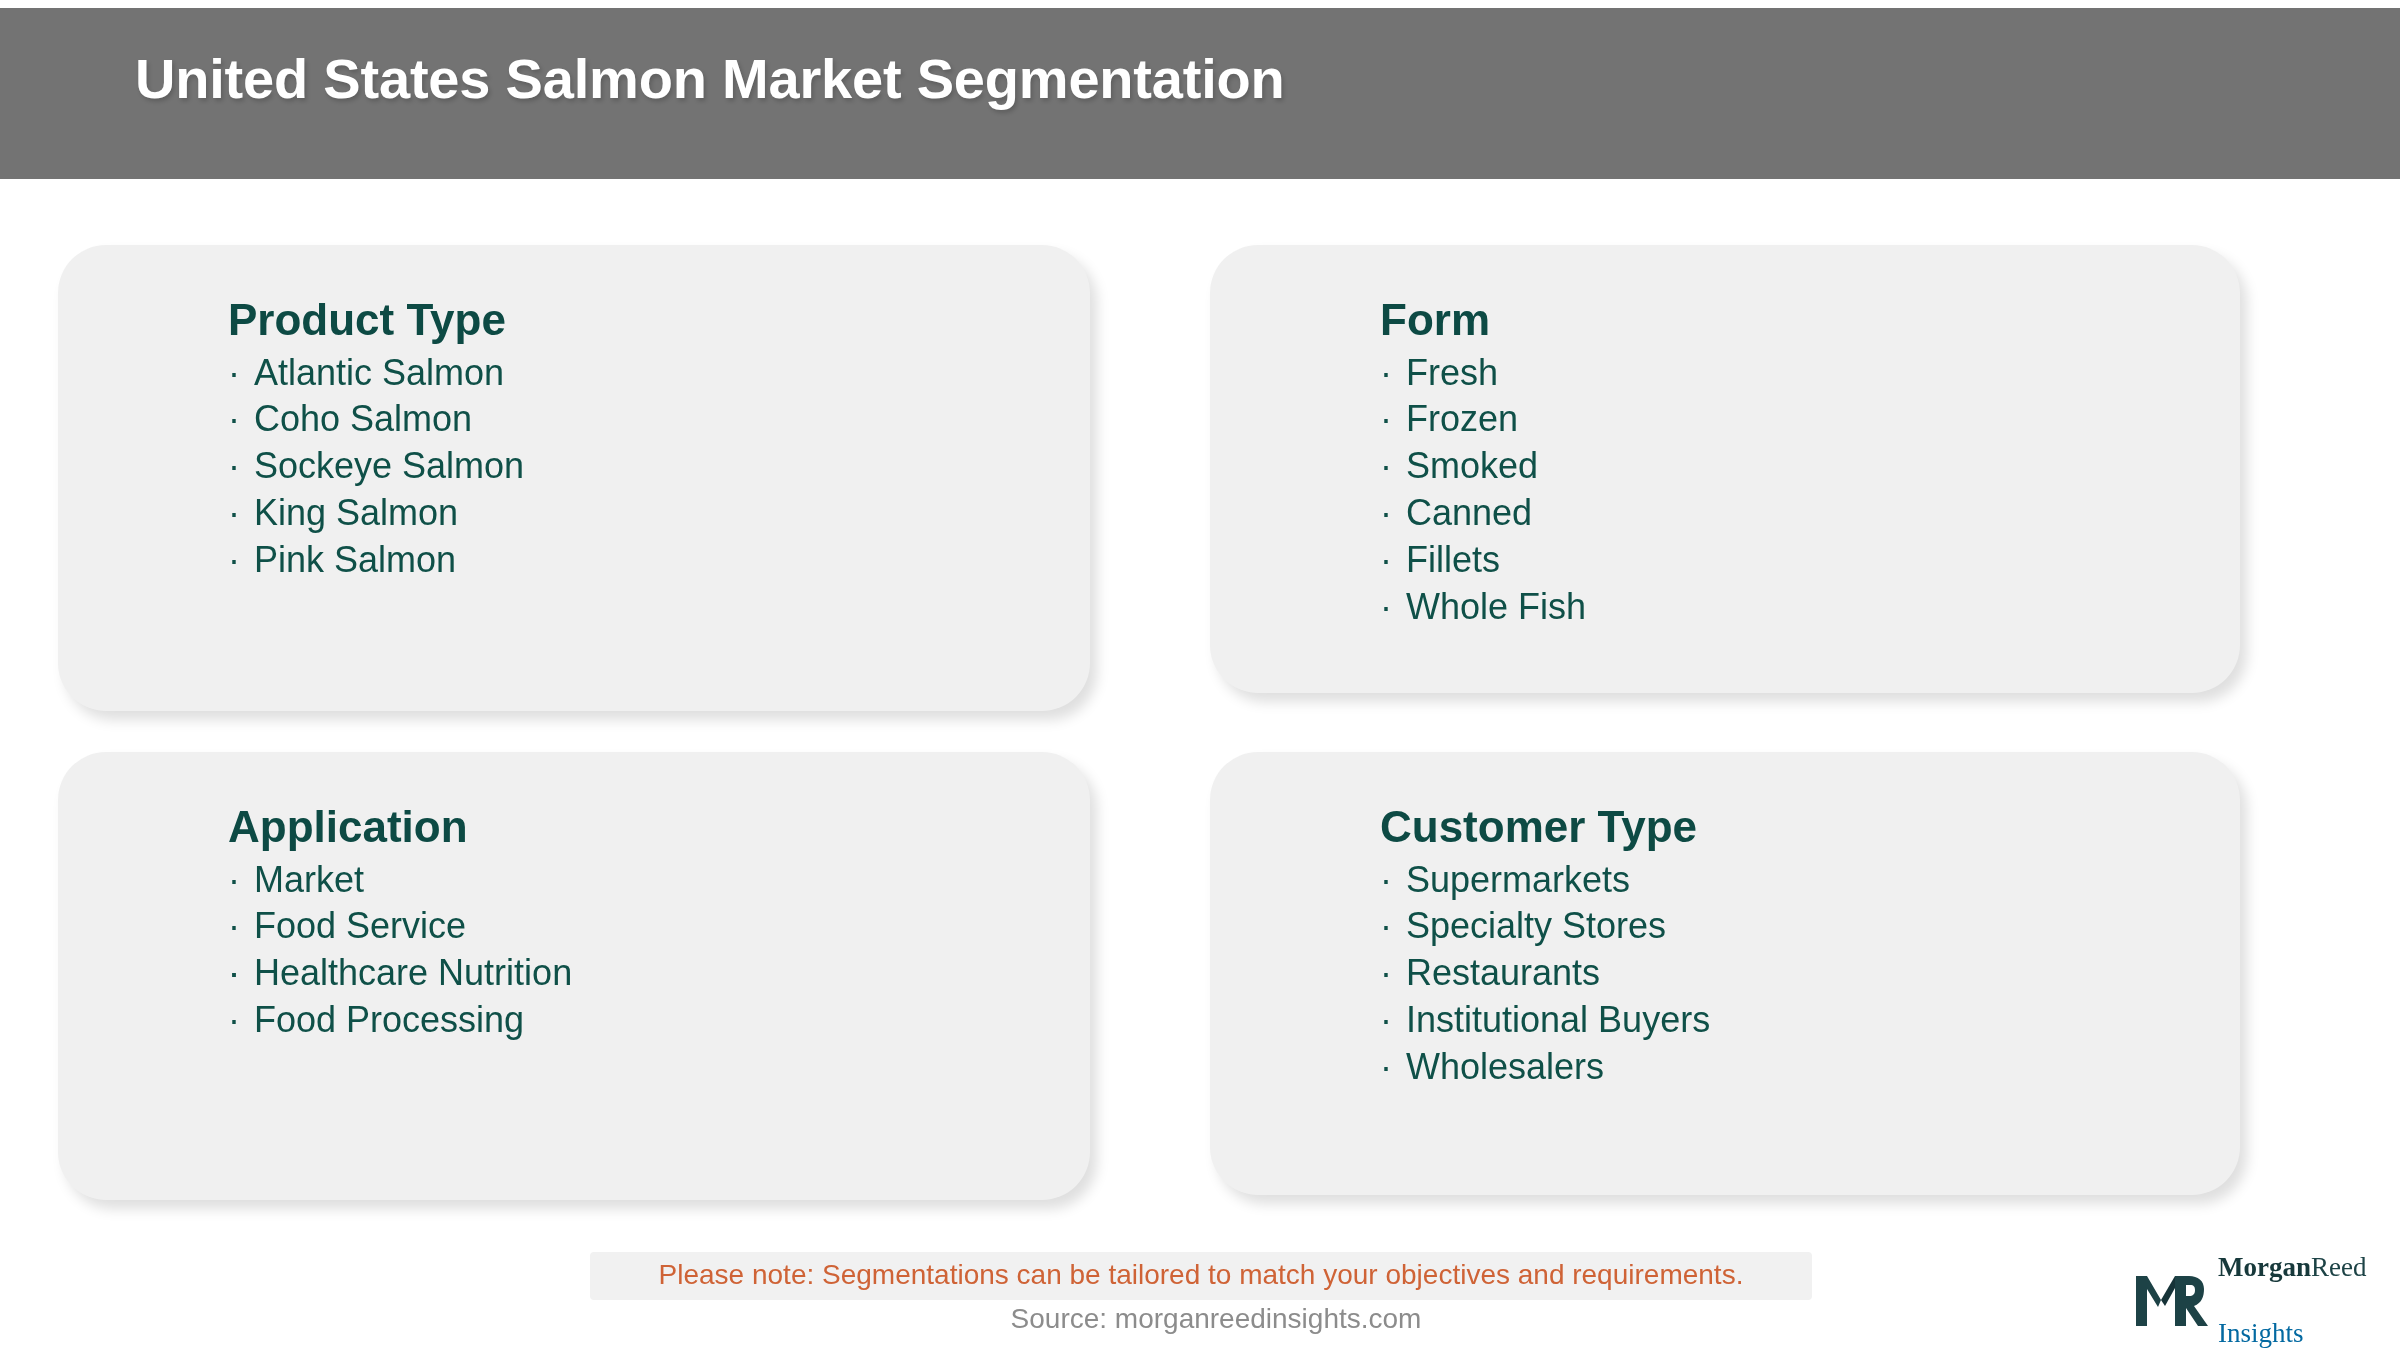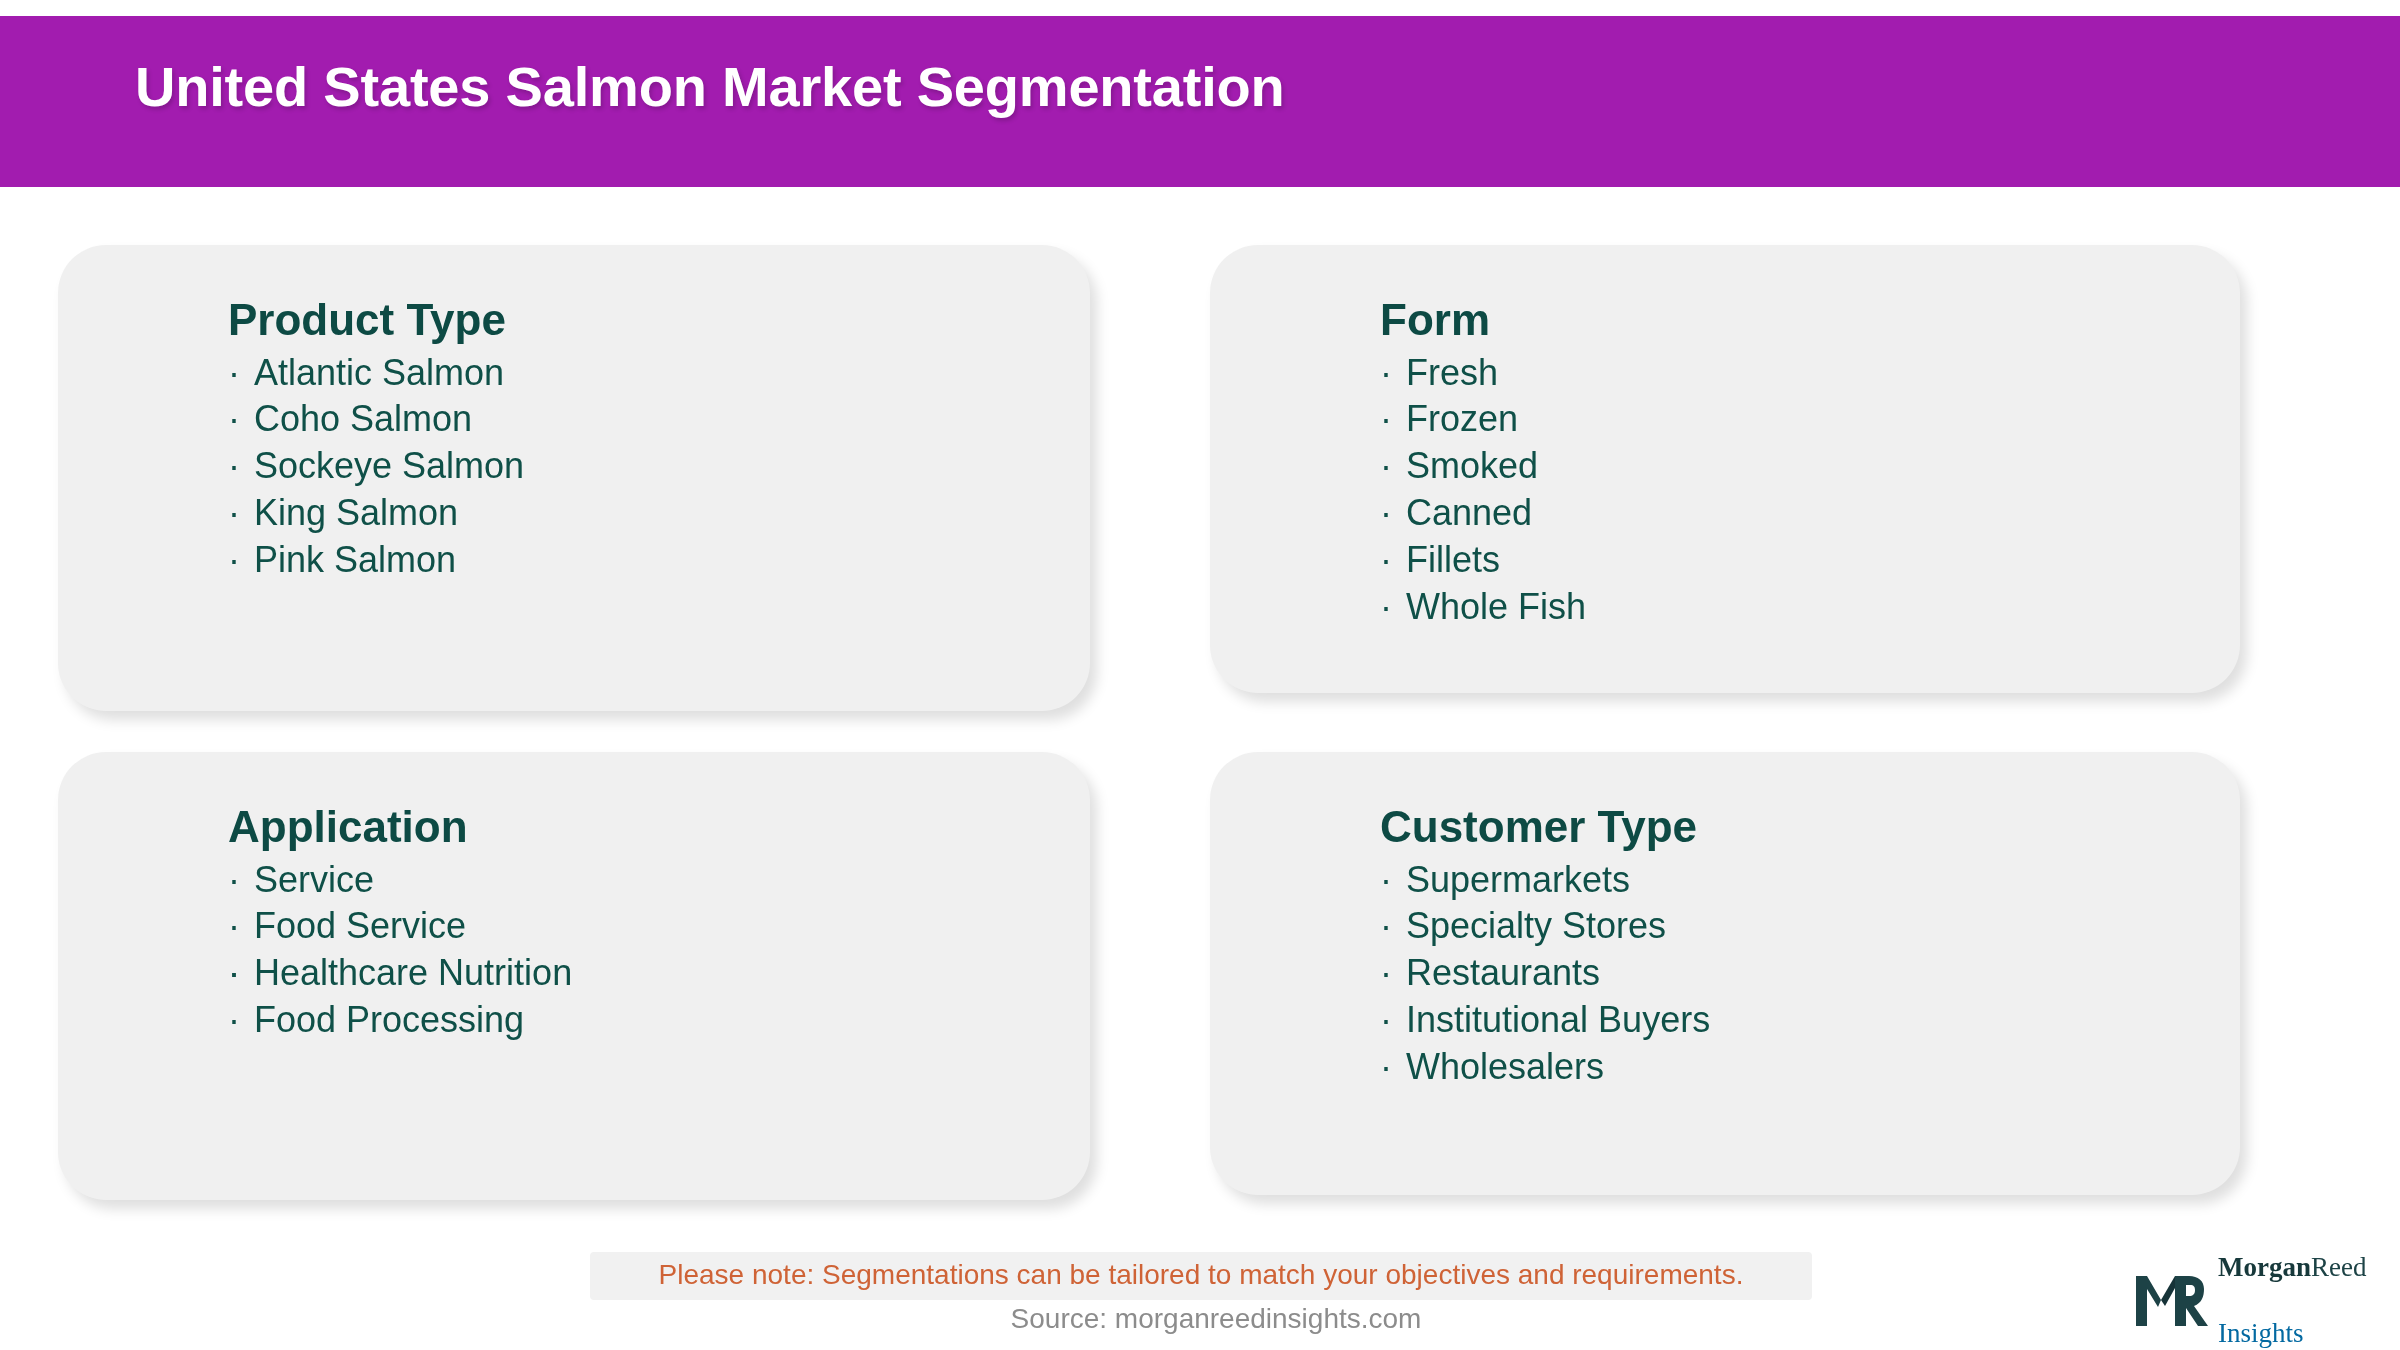--- a/index.html
+++ b/index.html
@@ -13,23 +13,23 @@
 
   #slide {
     position:relative;
     width:2400px; height:1350px;
     background:#ffffff;
   }
 
   
   .header {
     position:absolute;
-    left:0; top:16px;
+    left:0; top:8px;
     width:2400px; height:171px;
-    background:#a21caf;
+    background:#737373;
   }
   .header-title {
     position:absolute;
     left:135px; top:38px;
     font-size:56px;
     font-weight:bold;
     color:#ffffff;
     letter-spacing:-0.2px;
     text-shadow:2px 3px 4px rgba(0,0,0,0.18);
     white-space:nowrap;
@@ -175,21 +175,21 @@
           <li><span class="bullet">·</span><span>Fillets</span></li>
           <li><span class="bullet">·</span><span>Whole Fish</span></li>
         </ul>
       </div>
     </div>
 
     <div class="card c2">
       <div class="card-inner">
         <div class="card-title">Application</div>
         <ul class="card-list">
-          <li><span class="bullet">·</span><span>Service</span></li>
+          <li><span class="bullet">·</span><span>Market</span></li>
           <li><span class="bullet">·</span><span>Food Service</span></li>
           <li><span class="bullet">·</span></li>
           <li><span class="bullet">·</span><span>Healthcare Nutrition</span></li>
           <li><span class="bullet">·</span><span>Food Processing</span></li>
         </ul>
       </div>
     </div>
 
     <div class="card c3">
       <div class="card-inner">

